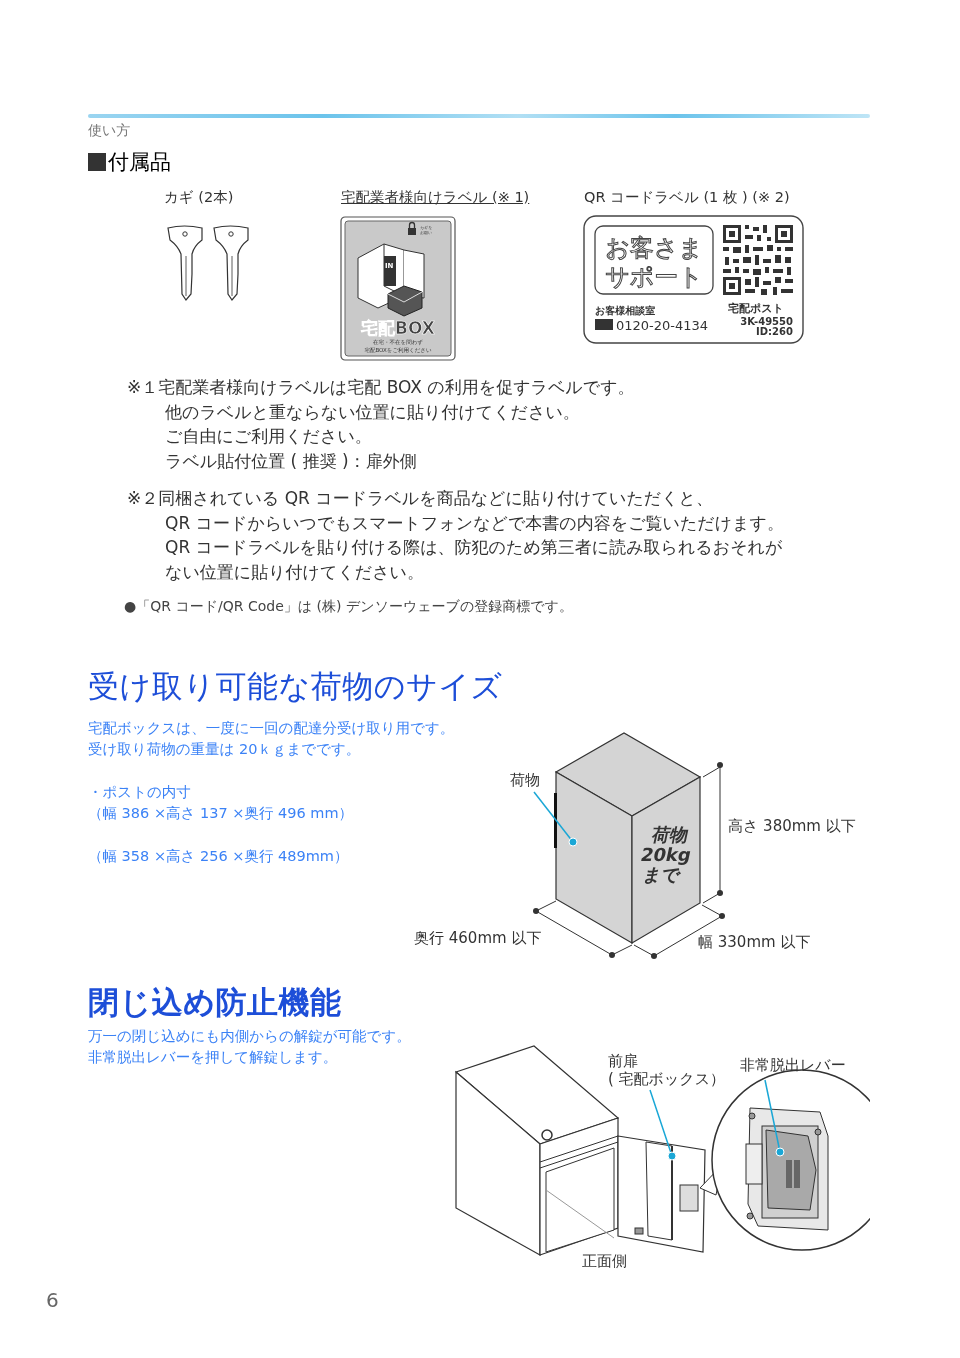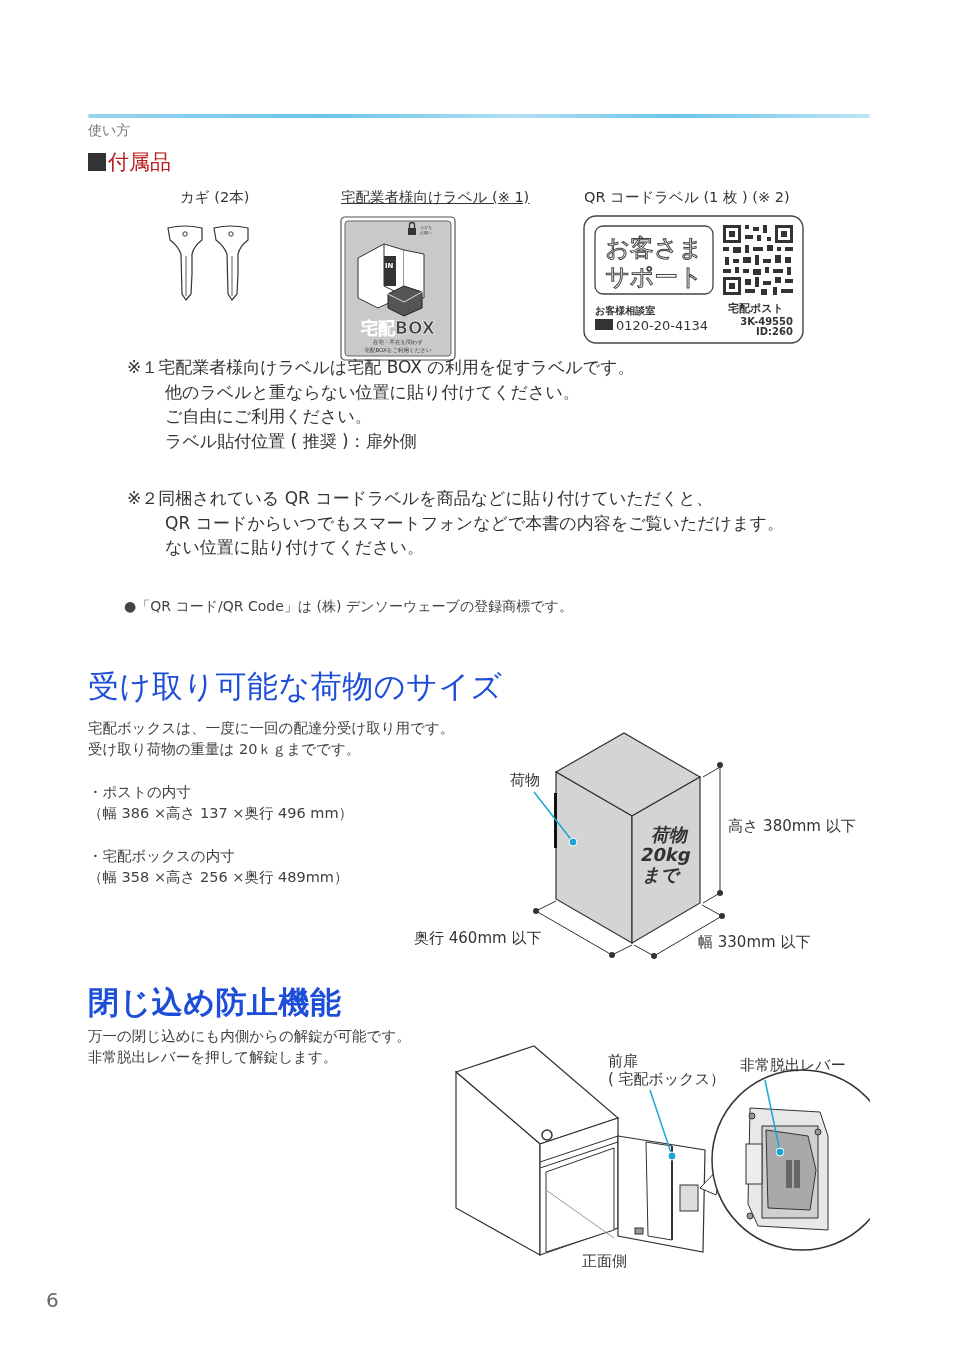--- a/index.html
+++ b/index.html
@@ -3,41 +3,41 @@
 <meta charset="utf-8">
 <style>
   html, body { margin:0; padding:0; background:#ffffff; }
   body { width:960px; height:1358px; position:relative; overflow:hidden;
          font-family:"DejaVu Sans","Liberation Sans",sans-serif; color:#333333; }
   .abs { position:absolute; }
   .breadcrumb { left:88px; top:86px; font-size:14px; color:#777777;margin-top:36px; }
   .rule { left:88px; top:114px; width:782px; height:4px;
           background:linear-gradient(90deg,#8fd0ef 0%,#5bbde9 30%,#a9dcf3 55%,#5bbde9 75%,#b7e2f5 100%);
           border-radius:2px; opacity:.9; }
-  .acc-title { left:88px; top:148px; font-size:21px; color:#b91c1c; }
+  .acc-title { left:88px; top:148px; font-size:21px; color:#000000; }
   .acc-title .sq { display:inline-block; width:18px; height:18px; background:#333; margin-right:2px; vertical-align:-2px; }
   .caption { font-size:14.5px; color:#333; top:188px; }
   .note { left:127px; font-size:17px; line-height:24.5px; color:#333; }
   .note .ind { padding-left:38px; display:block; }
   .tm { left:124px; top:598px; font-size:14px; color:#444; }
   h2 { margin:0; font-weight:normal; }
   .sec-title { left:88px; font-size:31px; color:#1d4ed8; letter-spacing:0.5px; }
-  .body-text { left:88px; font-size:14.5px; line-height:21px; color:#404040; }
+  .body-text { left:88px; font-size:14.5px; line-height:21px; color:#3b82f6; }
   .page-no { left:46px; top:1288px; font-size:20px; color:#666; }
   svg text { font-family:"DejaVu Sans","Liberation Sans",sans-serif; }
 </style>
 </head>
 <body>
 
 <div class="abs breadcrumb">使い方</div>
 <div class="abs rule"></div>
 
 <h2 class="abs acc-title"><span class="sq"></span><span>付属品</span></h2>
 
-<div class="abs caption" style="left:180px;text-align:right;">カギ (2本)</div>
+<div class="abs caption" style="left:164px;text-align:right;">カギ (2本)</div>
 <div class="abs caption" style="left:341px;text-decoration:underline;">宅配業者様向けラベル (※ 1)</div>
 <div class="abs caption" style="left:584px;">QR コードラベル (1 枚 ) (※ 2)</div>
 
 <svg class="abs" style="left:164px;top:222px;" width="90" height="80">
   <g fill="#fff" stroke="#333" stroke-width="1.2">
     <path d="M4 6 Q20 2 38 6 L38 18 Q30 24 28 32 L28 52 L27 72 L22 78 L18 72 L17 32 Q14 24 6 18 Z"></path>
     <path d="M50 6 Q66 2 84 6 L84 18 Q76 24 74 32 L74 52 L73 72 L68 78 L64 72 L63 32 Q60 24 52 18 Z"></path>
   </g>
   <circle cx="21" cy="12" r="2.2" fill="#fff" stroke="#333"></circle>
   <circle cx="67" cy="12" r="2.2" fill="#fff" stroke="#333"></circle>
@@ -118,42 +118,42 @@
       <rect x="198" y="74" width="12" height="4"></rect>
   </g>
   <text x="12" y="99" font-size="10" font-weight="bold" fill="#333">お客様相談室</text>
   <rect x="12" y="104" width="18" height="11" fill="#333"></rect>
   <text x="33" y="115" font-size="13" fill="#333">0120-20-4134</text>
   <text x="145" y="97" font-size="11" font-weight="bold" fill="#333">宅配ポスト</text>
   <text x="210" y="110" font-size="10" font-weight="bold" fill="#333" text-anchor="end">3K-49550</text>
   <text x="210" y="120" font-size="10" font-weight="bold" fill="#333" text-anchor="end">ID:260</text>
 </svg>
 
-<div class="abs note" style="top:355px;">
+<div class="abs note" style="top:375px;">
   <span><span>※１</span><span>宅配業者様向けラベルは宅配 BOX の利用を促すラベルです。</span></span>
   <span class="ind">他のラベルと重ならない位置に貼り付けてください。</span>
   <span class="ind">ご自由にご利用ください。</span>
   <span class="ind">ラベル貼付位置 ( 推奨 )：扉外側</span>
 </div>
 <div class="abs note" style="top:486px;">
   <span><span>※２</span><span>同梱されている QR コードラベルを商品などに貼り付けていただくと、</span></span>
   <span class="ind">QR コードからいつでもスマートフォンなどで本書の内容をご覧いただけます。</span>
+  <span class="ind">QR コードラベルを貼り付ける際は、防犯のため第三者に読み取られるおそれが</span>
   <span class="ind">ない位置に貼り付けてください。</span>
 </div>
 <div class="abs tm">●「QR コード/QR Code」は (株) デンソーウェーブの登録商標です。</div>
 
 <h2 class="abs sec-title" style="top:666px;">受け取り可能な荷物のサイズ</h2>
 <div class="abs body-text" style="top:718px;">
   <div>宅配ボックスは、一度に一回の配達分受け取り用です。</div>
   <div>受け取り荷物の重量は 20ｋｇまでです。</div>
   <div style="height:22px"></div>
   <div>・ポストの内寸</div>
   <div>（幅 386 ×高さ 137 ×奥行 496 mm）</div>
   <div style="height:22px"></div>
-  <div>・宅配ボックスの内寸</div>
   <div>（幅 358 ×高さ 256 ×奥行 489mm）</div>
 </div>
 
 <svg class="abs" style="left:410px;top:725px;" width="470" height="240">
   <path d="M146 47 L214 8 L290 52 L222 91 Z" fill="#d4d4d4" stroke="#333" stroke-width="1.2"></path>
   <path d="M146 47 L222 91 L222 218 L146 174 Z" fill="#d4d4d4" stroke="#333" stroke-width="1.2"></path>
   <path d="M222 91 L290 52 L290 178 L222 218 Z" fill="#d4d4d4" stroke="#333" stroke-width="1.2"></path>
   <rect x="144" y="68" width="3" height="55" fill="#111"></rect>
   <g transform="translate(256,130) skewX(-12)">
     <text x="0" y="-14" font-size="18" font-weight="bold" fill="#333" text-anchor="middle">荷物</text>

